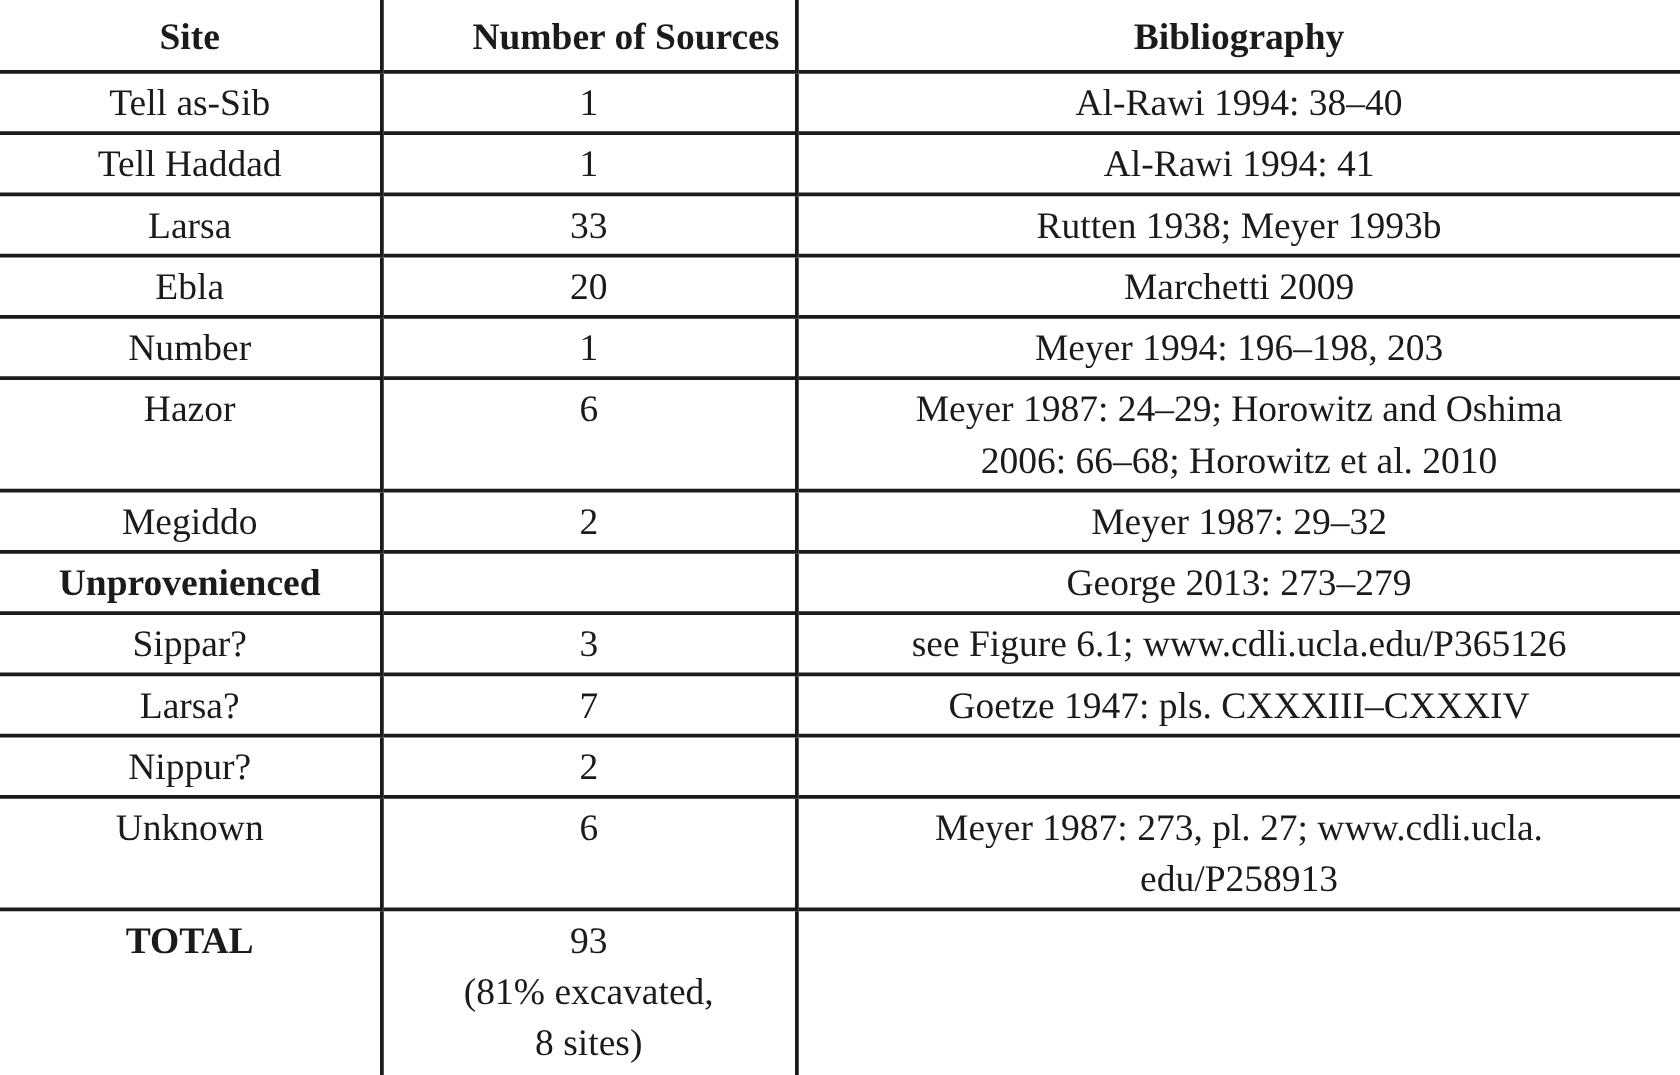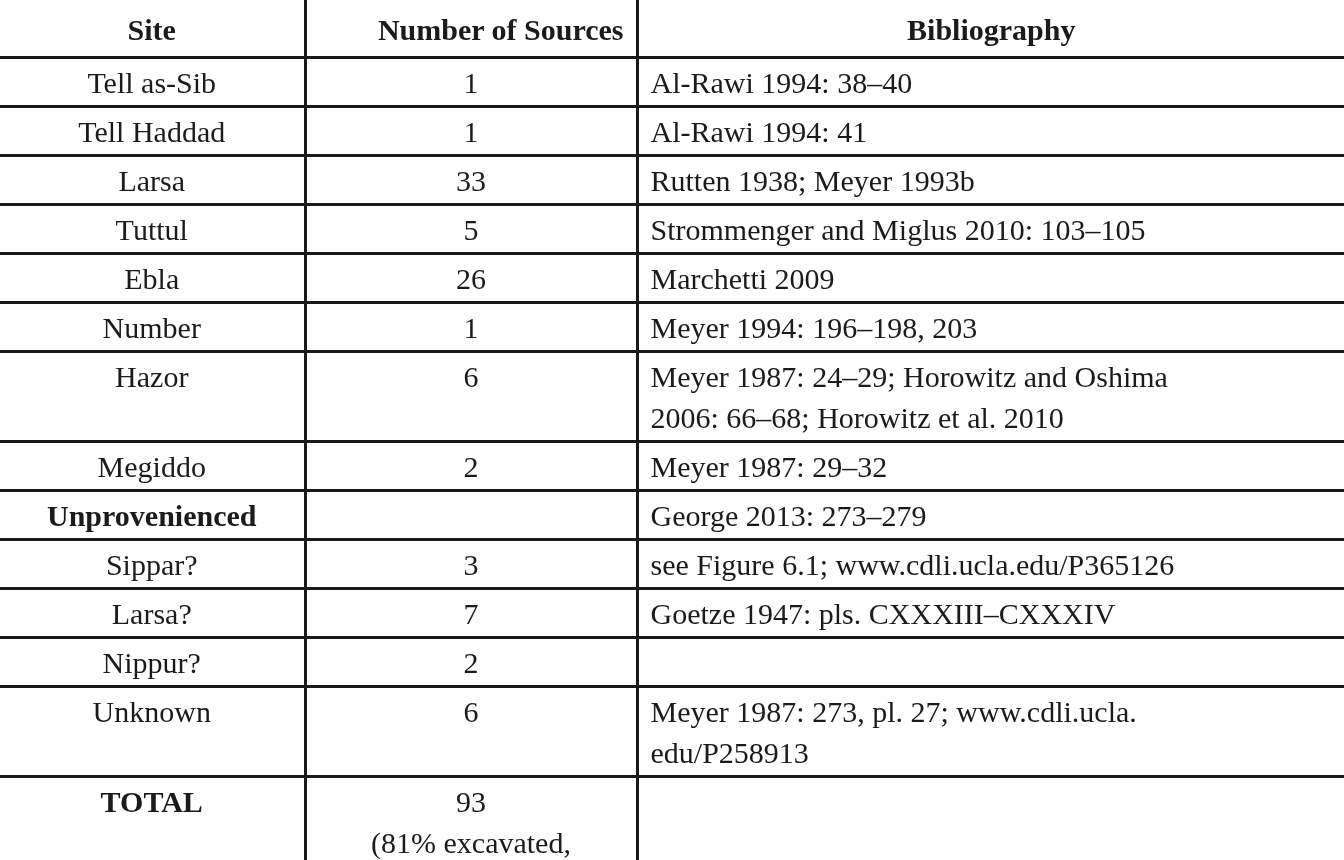--- a/index.html
+++ b/index.html
@@ -47,21 +47,21 @@
     font-weight: bold;
     padding-top: 9px;
   }
   tr.h-header  { height: 57px; }
   tr.h-single  { height: 45px; }
   tr.h-double  { height: 89px; }
   tr.h-triple  { height: 134px; }
 
   td.cell-site { text-align: center; }
   td.cell-num  { text-align: center; }
-  td.cell-bib  { text-align: left; }
+  td.cell-bib  { text-align: center; }
   th.cell-num  { text-align: right; }
 
   tr.bold-row td.cell-site { font-weight: bold; }
   tr.bold-row td.cell-num  { font-weight: normal; }
 </style>
 </head>
 <body>
 
 <table class="src-table">
   <colgroup>
@@ -86,27 +86,22 @@
       <td class="cell-site">Tell Haddad</td>
       <td class="cell-num">1</td>
       <td class="cell-bib">Al-Rawi 1994: 41</td>
     </tr>
     <tr class="h-single">
       <td class="cell-site">Larsa</td>
       <td class="cell-num">33</td>
       <td class="cell-bib">Rutten 1938; Meyer 1993b</td>
     </tr>
     <tr class="h-single">
-      <td class="cell-site">Tuttul</td>
-      <td class="cell-num">5</td>
-      <td class="cell-bib">Strommenger and Miglus 2010: 103–105</td>
-    </tr>
-    <tr class="h-single">
       <td class="cell-site">Ebla</td>
-      <td class="cell-num">26</td>
+      <td class="cell-num">20</td>
       <td class="cell-bib">Marchetti 2009</td>
     </tr>
     <tr class="h-single">
       <td class="cell-site">Number</td>
       <td class="cell-num">1</td>
       <td class="cell-bib">Meyer 1994: 196–198, 203</td>
     </tr>
     <tr class="h-double">
       <td class="cell-site">Hazor</td>
       <td class="cell-num">6</td>

